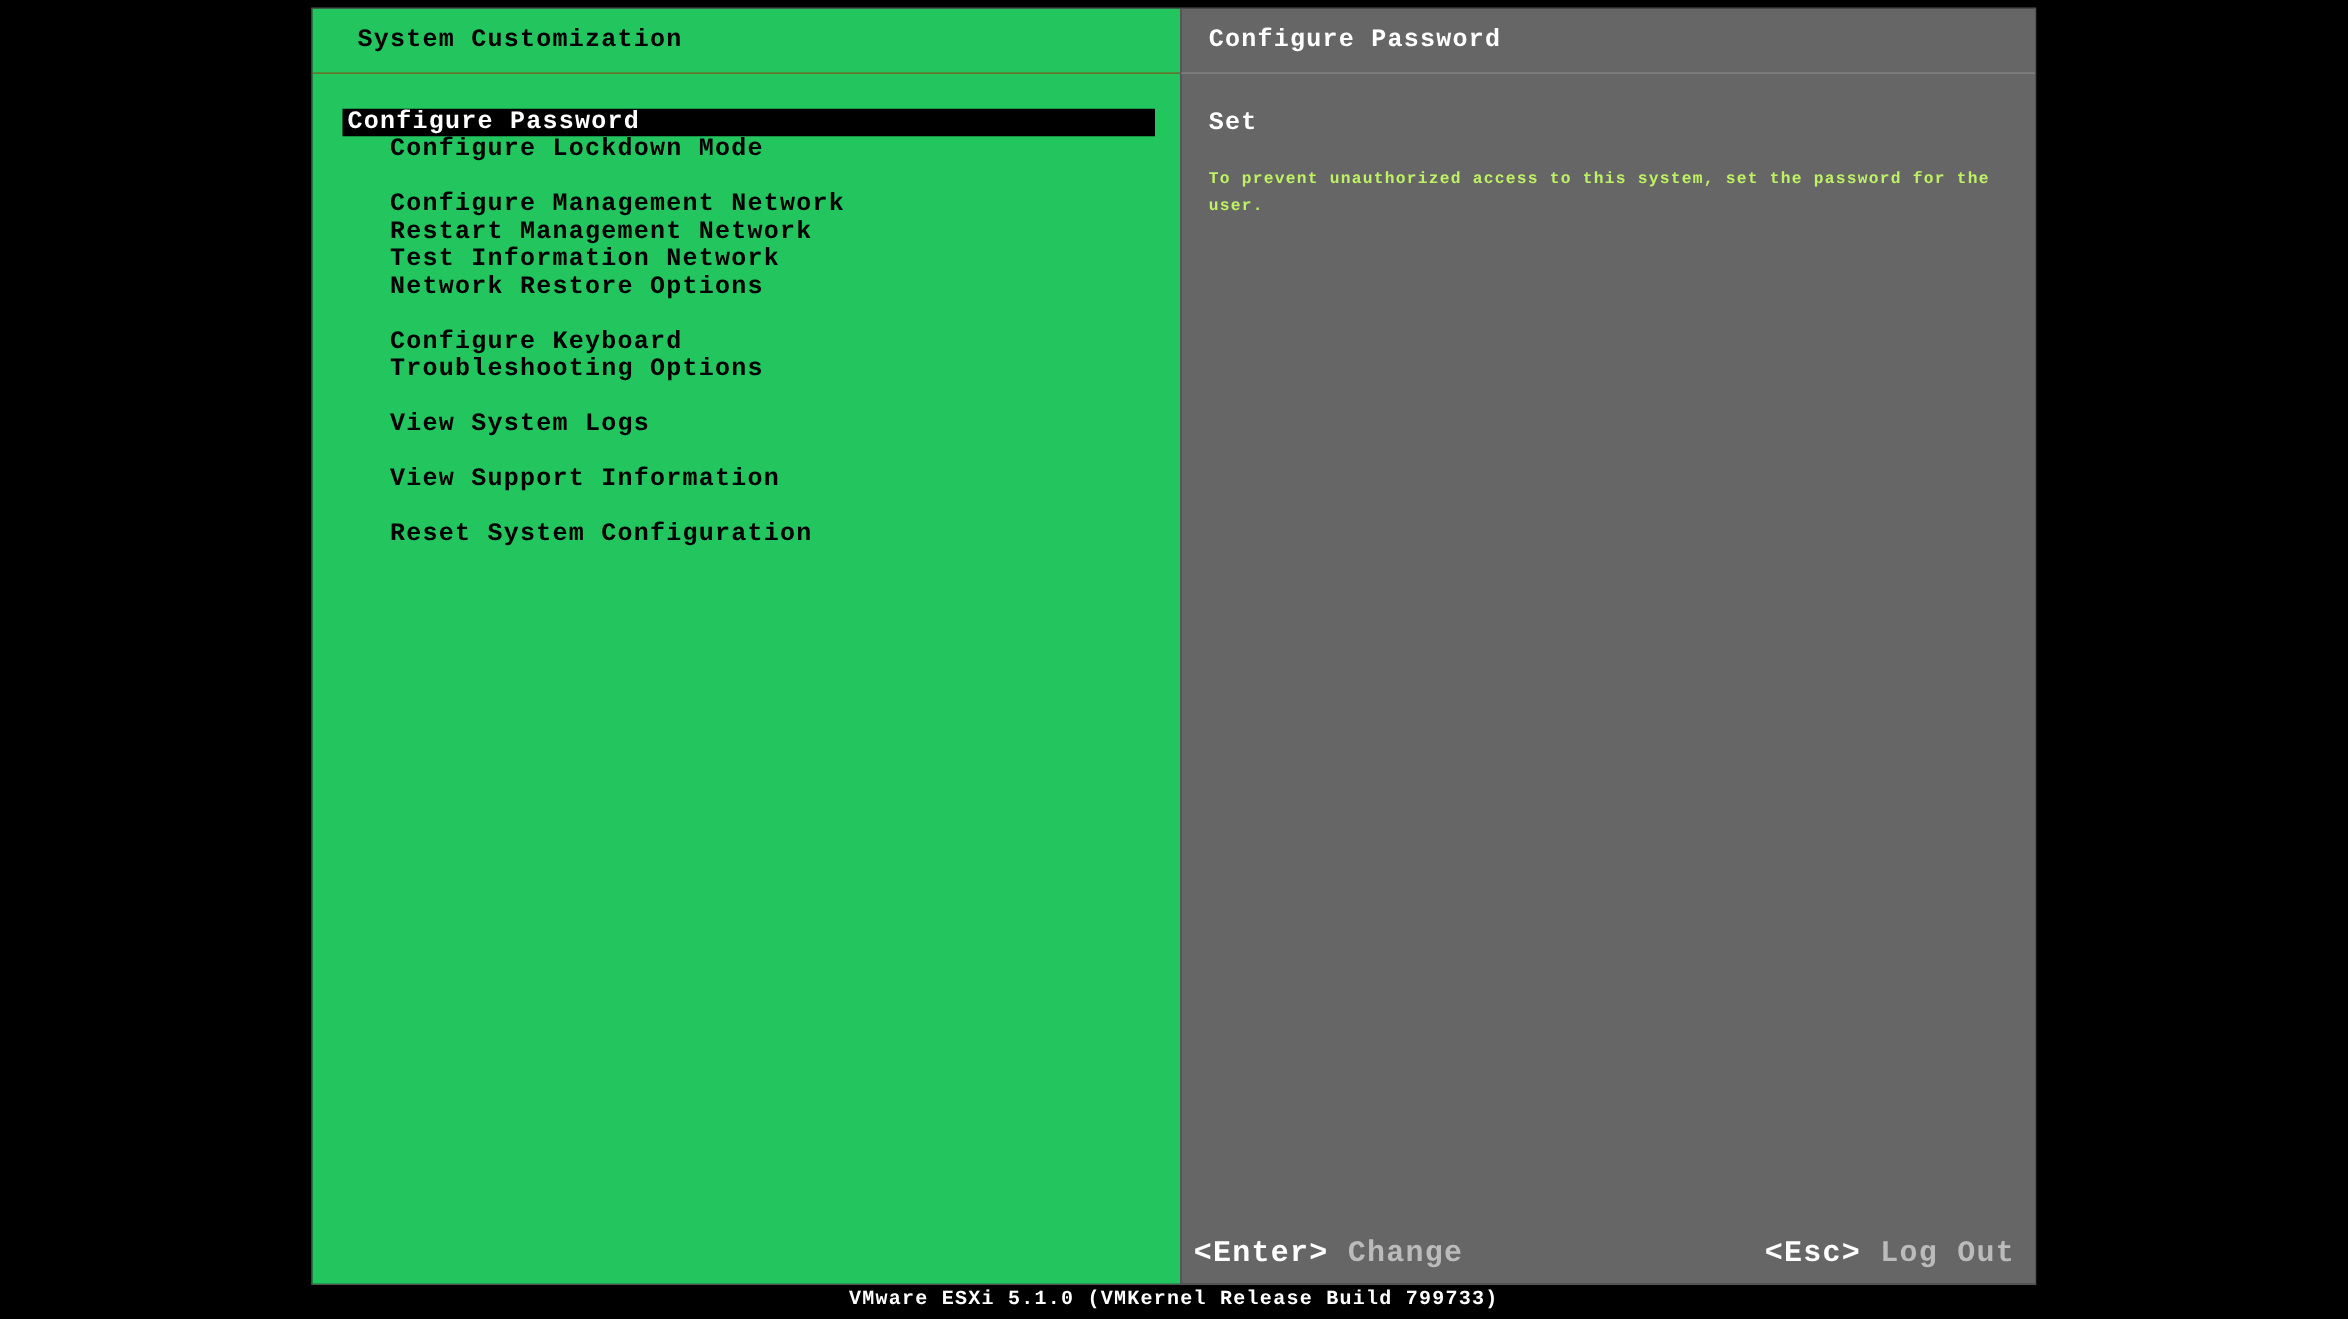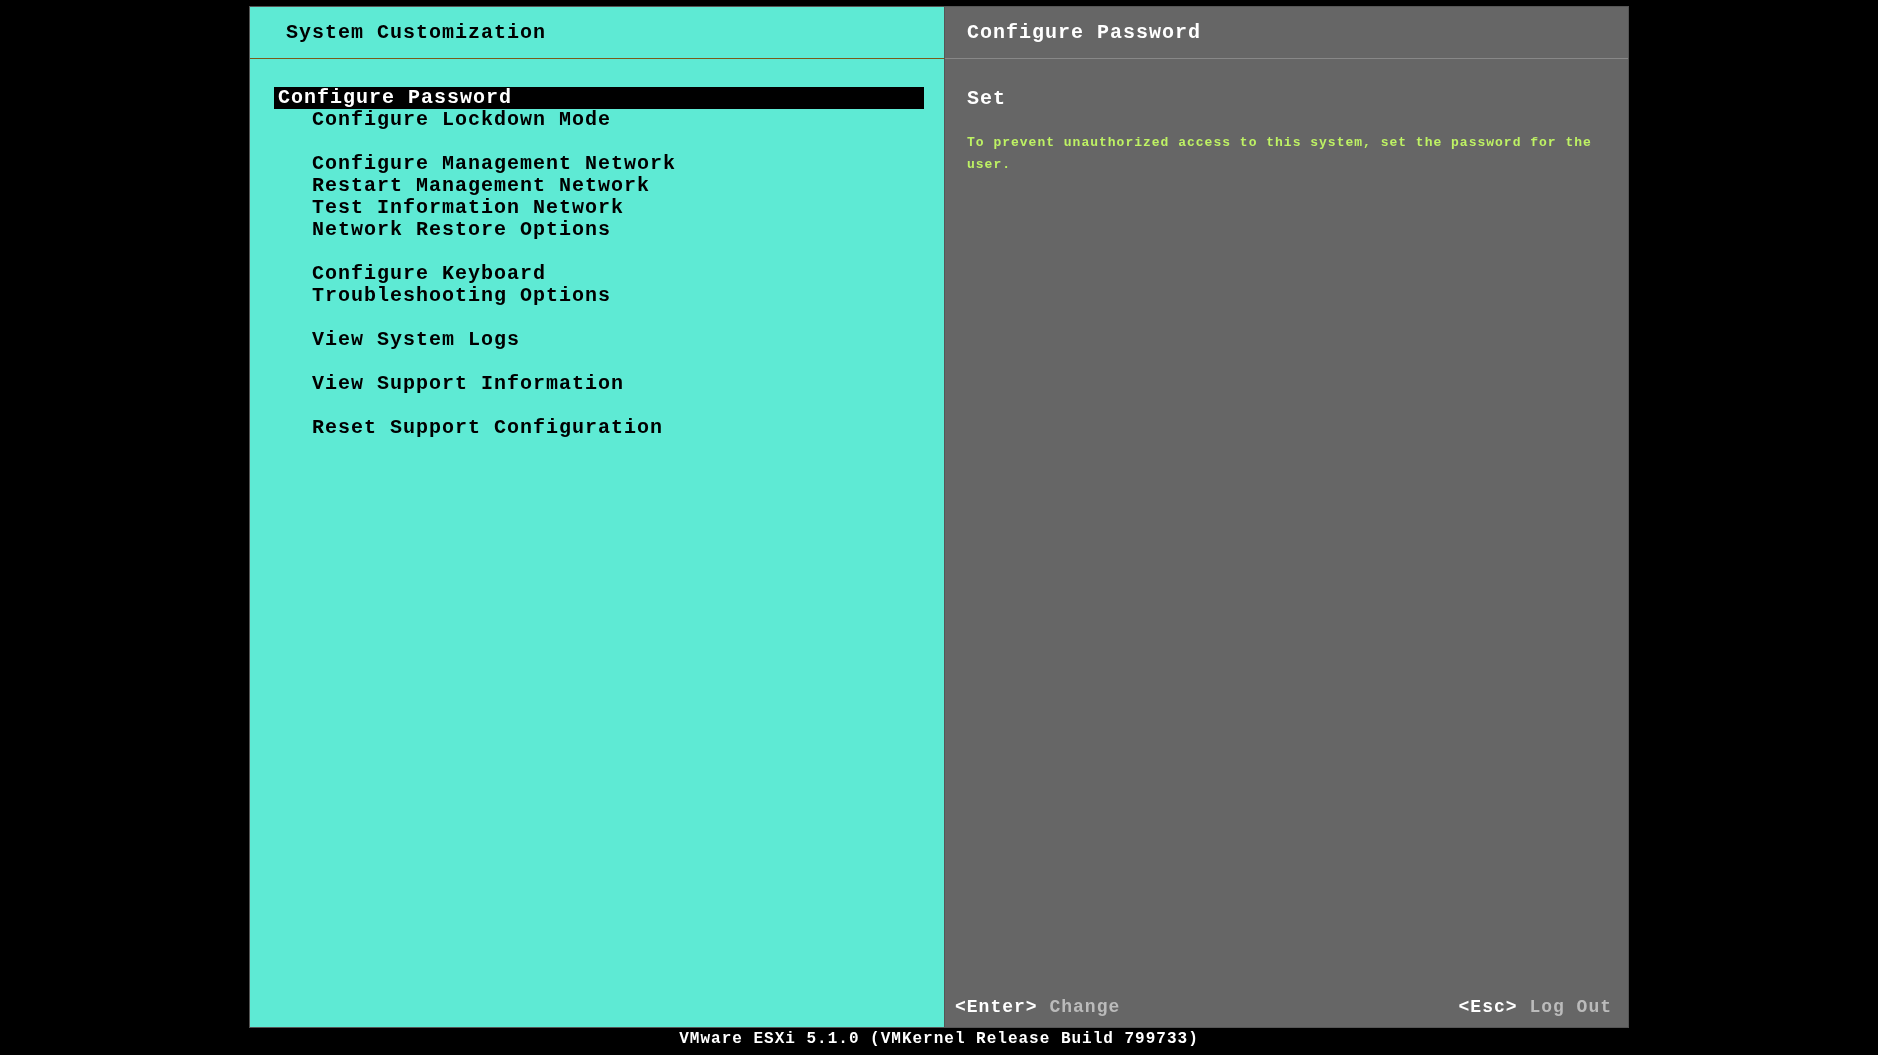--- a/index.html
+++ b/index.html
@@ -20,21 +20,21 @@
     }
     .main-container {
       width: 1380px;
       height: 1022px;
       margin-top: 6px;
       display: flex;
       border: 1px solid #555;
     }
     .left-panel {
       width: 696px;
-      background: #5eead4;
+      background: #22c55e;
       display: flex;
       flex-direction: column;
       border-right: 1px solid #555;
     }
     .left-header {
       padding: 14px 8px 14px 36px;
       color: #000;
       font-size: 20px;
       border-bottom: 1px solid #7a5b1c;
       letter-spacing: 1px;
@@ -93,21 +93,21 @@
     }
     .footer-bar {
       position: absolute;
       bottom: 0;
       left: 0;
       right: 0;
       padding: 10px 16px 10px 10px;
       display: flex;
       justify-content: space-between;
       color: #bbb;
-      font-size: 18px;
+      font-size: 24px;
       letter-spacing: 1px;
       text-align: right;
     }
     .footer-key {
       color: #fff;
     }
     .version-bar {
       color: #fff;
       font-size: 16px;
       letter-spacing: 1px;
@@ -135,21 +135,21 @@
         <div class="menu-item">Configure Keyboard</div>
         <div class="menu-item">Troubleshooting Options</div>
       </div>
       <div class="menu-group">
         <div class="menu-item">View System Logs</div>
       </div>
       <div class="menu-group">
         <div class="menu-item">View Support Information</div>
       </div>
       <div class="menu-group">
-        <div class="menu-item">Reset Support Configuration</div>
+        <div class="menu-item">Reset System Configuration</div>
       </div>
     </div>
   </div>
   <div class="right-panel">
     <div class="right-header">Configure Password</div>
     <div class="right-content">
       <div class="status-label">Set</div>
       <div class="description">To prevent unauthorized access to this system, set the password for the user.</div>
     </div>
     <div class="footer-bar">

